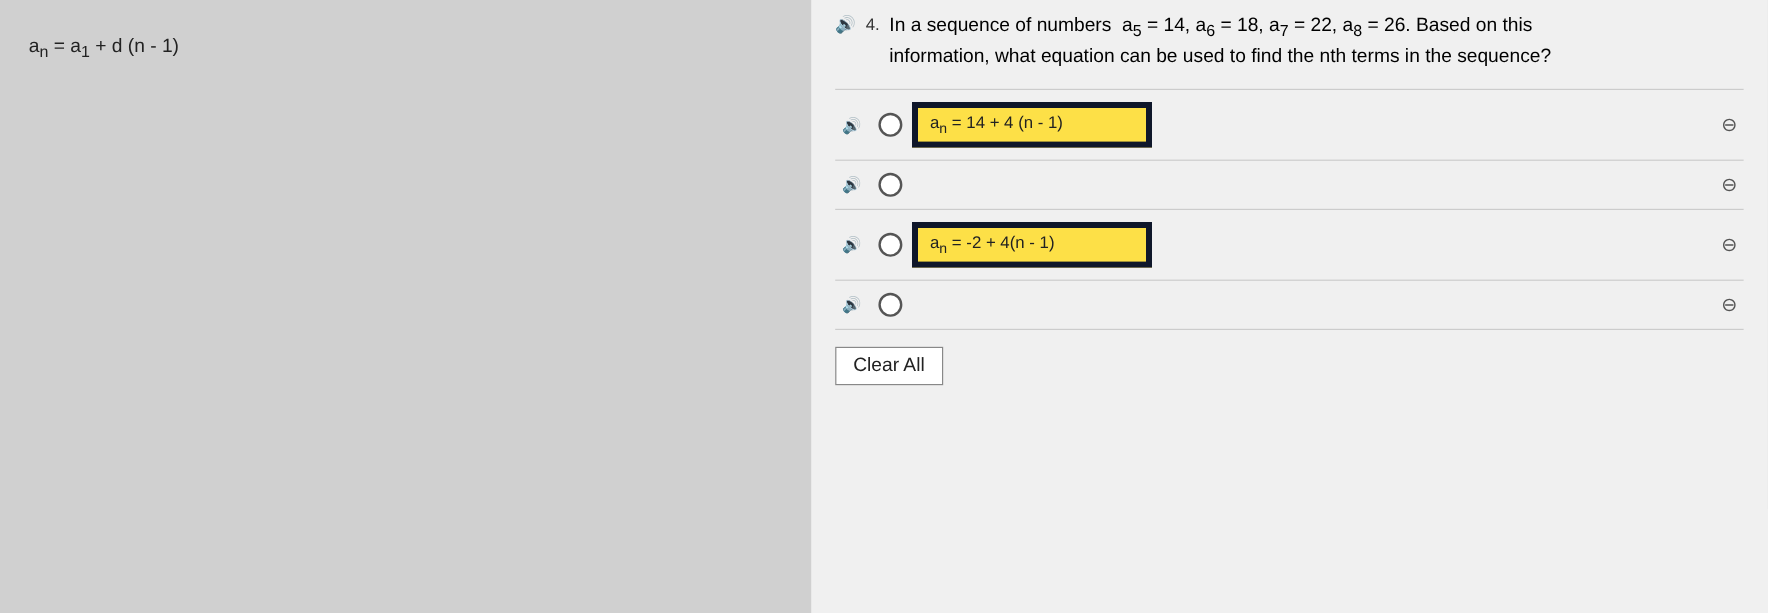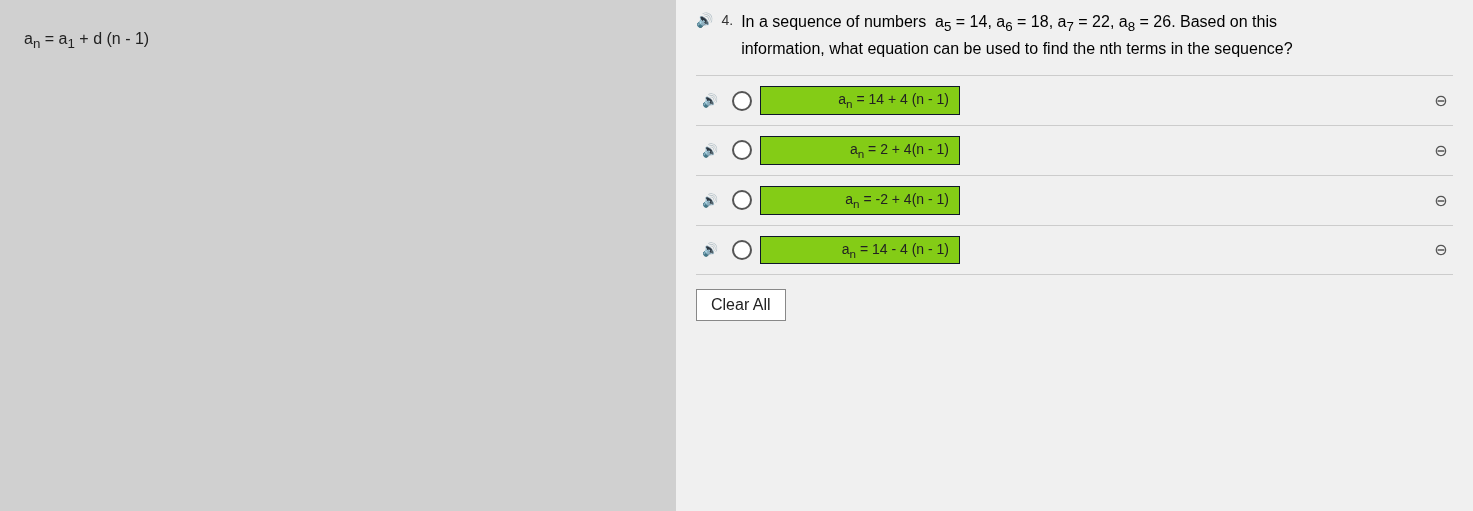--- a/index.html
+++ b/index.html
@@ -99,27 +99,26 @@
       height: 20px;
       border-radius: 50%;
       border: 2px solid #555;
       display: inline-block;
       flex-shrink: 0;
       cursor: pointer;
       background: white;
     }
 
     .option-answer-box {
-      border: 1px solid #0f172a;
-      background: #84cc16;
+      border: 5px solid #0f172a;
+      background: #fde047;
       padding: 4px 10px;
       font-size: 14px;
       min-width: 200px;
       color: #222;
-      text-align: right;
     }
 
     .option-dismiss {
       margin-left: auto;
       color: #555;
       font-size: 16px;
       cursor: pointer;
       width: 24px;
       text-align: center;
     }
@@ -163,41 +162,35 @@
       <span class="radio-btn"></span>
       <span class="option-answer-box">
         a<sub>n</sub> = 14 + 4 (n - 1)
       </span>
       <span class="option-dismiss">⊖</span>
     </div>
 
     <div class="option-row">
       <span class="option-speaker">🔊</span>
       <span class="radio-btn"></span>
-      <span class="option-answer-box">
-        a<sub>n</sub> = 2 + 4(n - 1)
-      </span>
       <span class="option-dismiss">⊖</span>
     </div>
 
     <div class="option-row">
       <span class="option-speaker">🔊</span>
       <span class="radio-btn"></span>
       <span class="option-answer-box">
         a<sub>n</sub> = -2 + 4(n - 1)
       </span>
       <span class="option-dismiss">⊖</span>
     </div>
 
     <div class="option-row">
       <span class="option-speaker">🔊</span>
       <span class="radio-btn"></span>
-      <span class="option-answer-box">
-        a<sub>n</sub> = 14 - 4 (n - 1)
-      </span>
       <span class="option-dismiss">⊖</span>
     </div>
 
   </div>
 
   <button class="clear-all-btn">Clear All</button>
 
 </div>
 
 </body></html>

